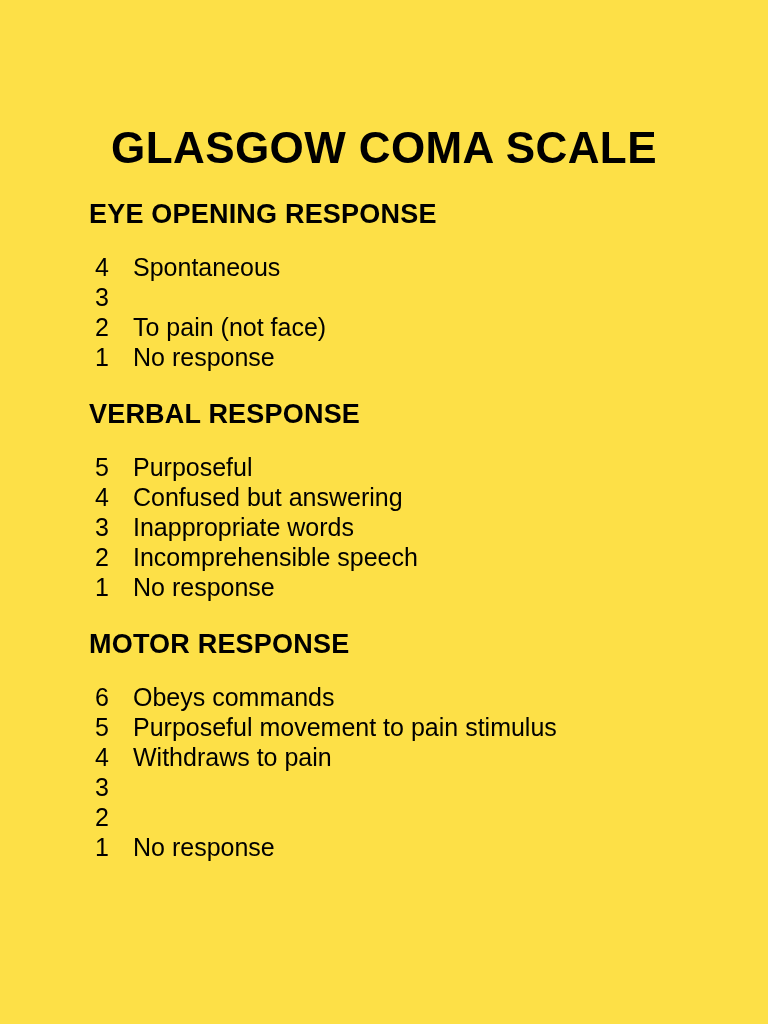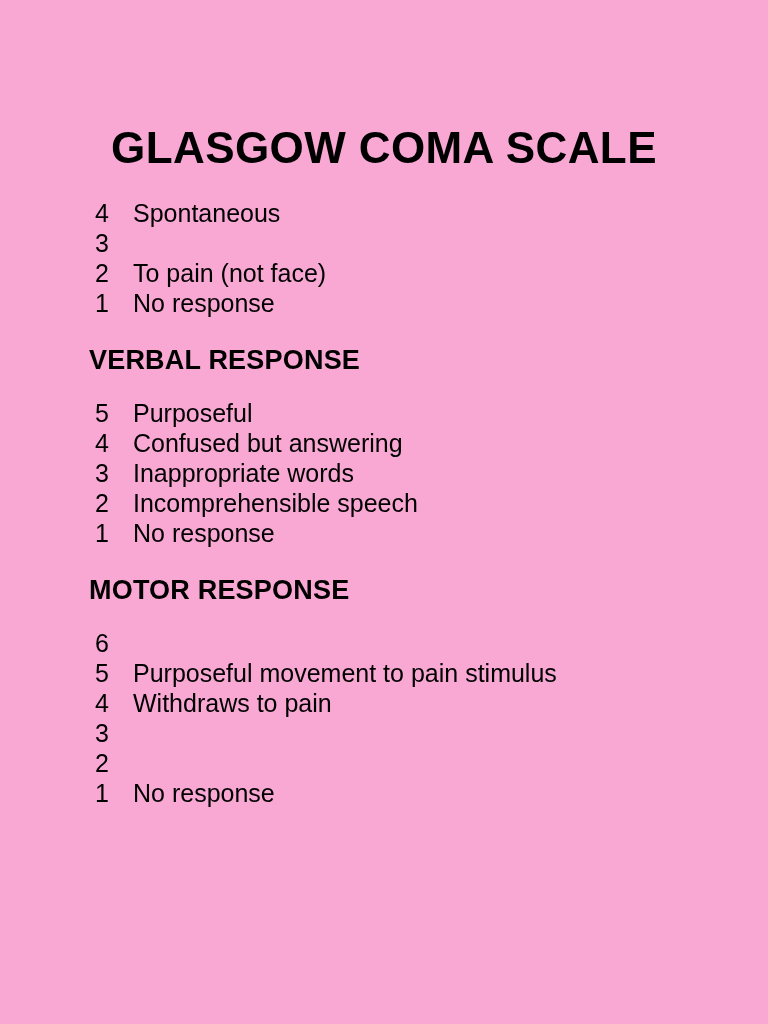--- a/index.html
+++ b/index.html
@@ -13,21 +13,21 @@
     height: 1024px;
     overflow: hidden;
     font-family: "Liberation Sans", sans-serif;
     color: #000000;
     -webkit-font-smoothing: antialiased;
   }
   .page {
     position: relative;
     width: 768px;
     height: 1024px;
-    background: #f9a8d4;
+    background: #fde047;
     box-sizing: border-box;
   }
   .doc-title {
     position: absolute;
     top: 93px;
     left: 0;
     width: 768px;
     text-align: center;
     font-size: 44px;
     font-weight: bold;
@@ -79,20 +79,21 @@
 </head>
 <body>
 
 <div class="page">
 
   <h1 class="doc-title">GLASGOW COMA SCALE</h1>
 
   <div class="sections">
 
   <section class="section">
+        <h2 class="section-heading">EYE OPENING RESPONSE</h2>
         <ul class="option-list">
           <li class="option-row">
             <span class="option-score">4</span>
             <span class="option-label">Spontaneous</span>
           </li>
           <li class="option-row">
             <span class="option-score">3</span>
           </li>
           <li class="option-row">
             <span class="option-score">2</span>
@@ -127,20 +128,21 @@
             <span class="option-score">1</span>
             <span class="option-label">No response</span>
           </li>
         </ul>
       </section>
       <section class="section">
         <h2 class="section-heading">MOTOR RESPONSE</h2>
         <ul class="option-list">
           <li class="option-row">
             <span class="option-score">6</span>
+            <span class="option-label">Obeys commands</span>
           </li>
           <li class="option-row">
             <span class="option-score">5</span>
             <span class="option-label">Purposeful movement to pain stimulus</span>
           </li>
           <li class="option-row">
             <span class="option-score">4</span>
             <span class="option-label">Withdraws to pain</span>
           </li>
           <li class="option-row">

